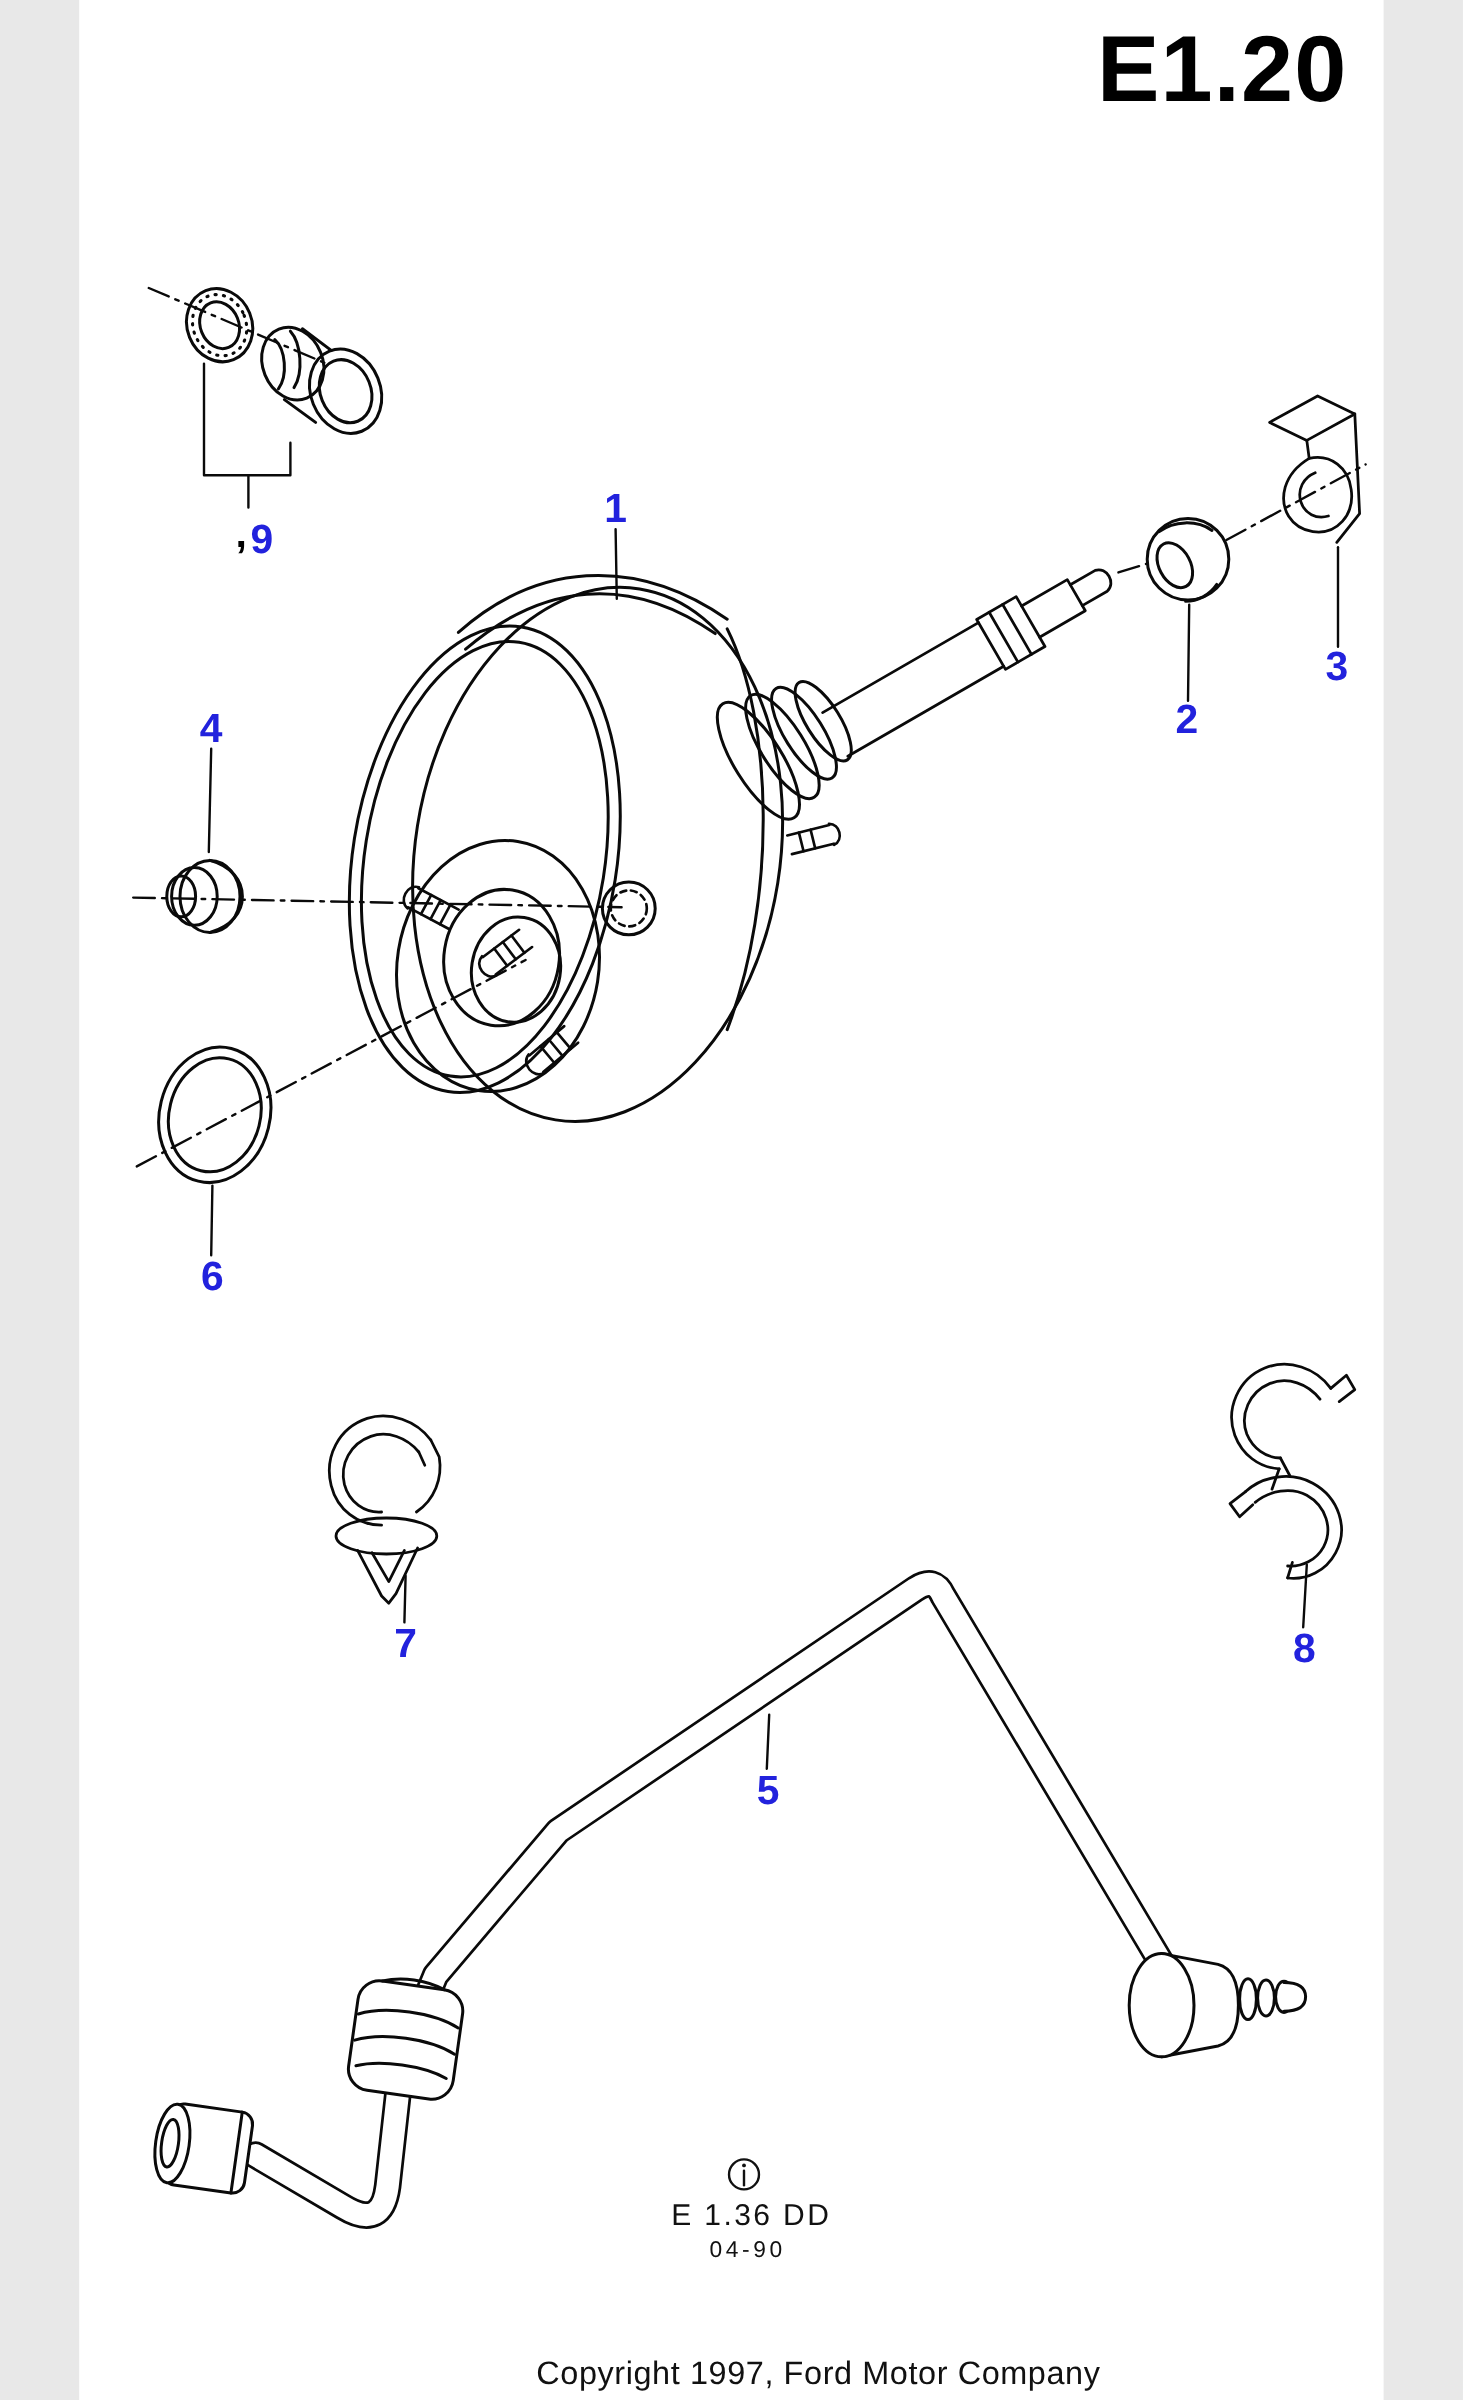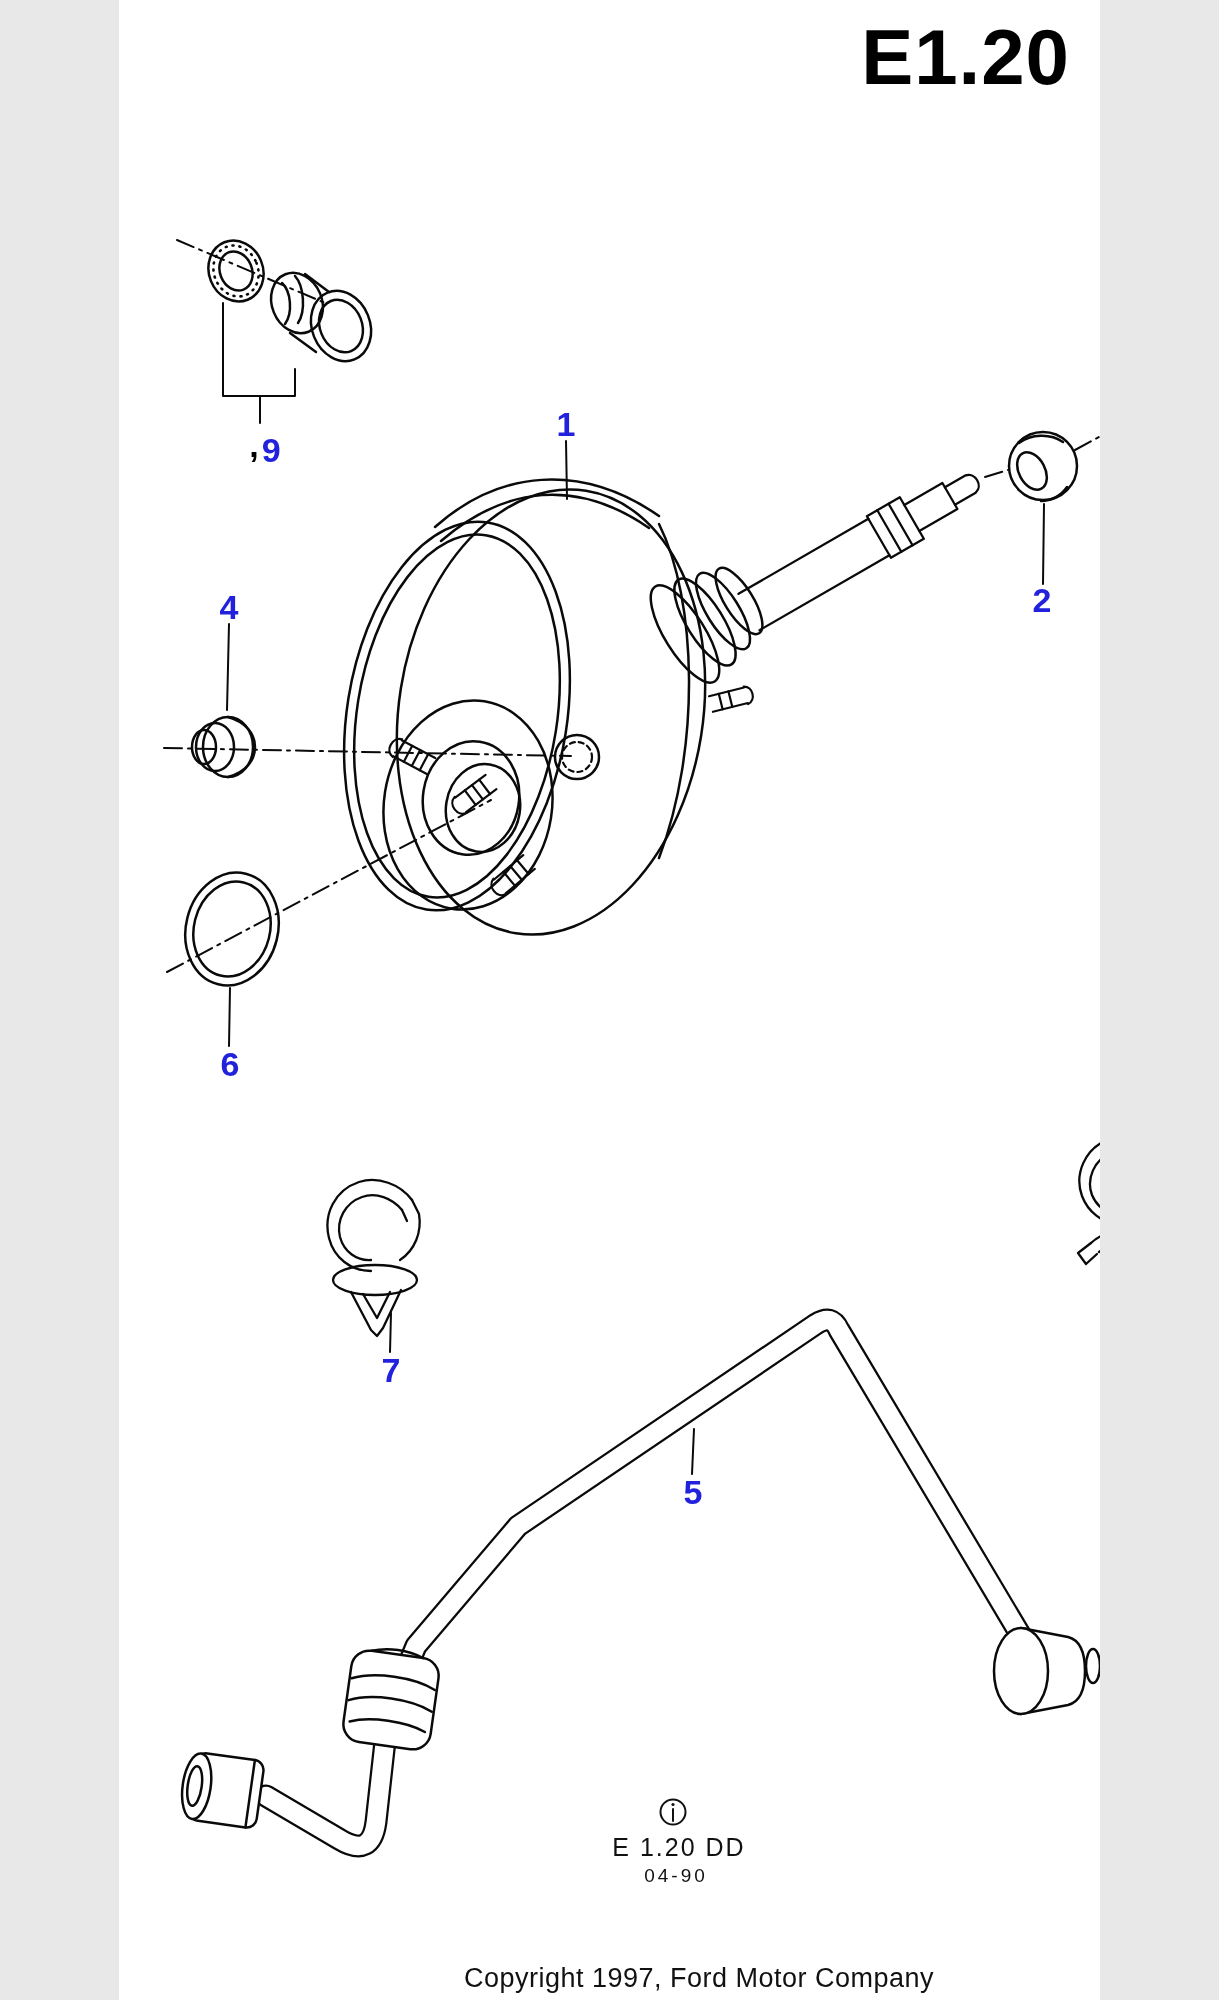--- a/index.html
+++ b/index.html
@@ -1,17 +1,17 @@
 <!DOCTYPE html>
 <html style="--label-color: #2222dd; --bg: #ffffff;"><head>
 <meta charset="utf-8">
 <style>
   html,body{margin:0;padding:0;background:#e8e8e8;}
   .sheet{
-    position:relative;width:981px;height:2000px;margin:0 auto;
+    position:relative;width:1087px;height:2000px;margin:0 auto;
     background:var(--bg,#ffffff);overflow:hidden;
     font-family:"Liberation Sans", sans-serif;
   }
   .sheet-title{
     position:absolute;top:18px;right:30px;
     font-size:78px;font-weight:700;letter-spacing:1px;color:#000;
     line-height:1;
   }
   svg.diagram{position:absolute;left:0;top:0;}
   .part-label{
@@ -217,17 +217,17 @@
   <div class="part-label" style="left:1021px;top:1374px"><span>8</span></div>
   <div class="part-label" style="left:146px;top:450px"><span class="pfx">,</span><span>9</span></div>
 
   <div class="info-icon-box">
     <svg width="28" height="32" viewBox="0 0 28 32" fill="none" stroke="#111" stroke-width="2" stroke-linecap="round">
       <circle cx="14" cy="16" r="12.5"></circle>
       <line x1="14" y1="13" x2="14" y2="25"></line>
       <circle cx="14" cy="8.5" r="1.6" fill="#111" stroke="none"></circle>
     </svg>
   </div>
-  <div class="footer-item footer-code" style="left:560px;top:1847px">E 1.20 DD</div>
+  <div class="footer-item footer-code" style="left:560px;top:1847px">E 1.36 DD</div>
   <div class="footer-item footer-date" style="left:557px;top:1876px">04-90</div>
-  <div class="footer-item footer-copyright" style="left:580px;top:1978px">Copyright 1997, Ford Motor Company</div>
+  <div class="footer-item footer-copyright" style="left:616px;top:1978px">Copyright 1997, Ford Motor Company</div>
 
 </div>
 
 </body></html>

